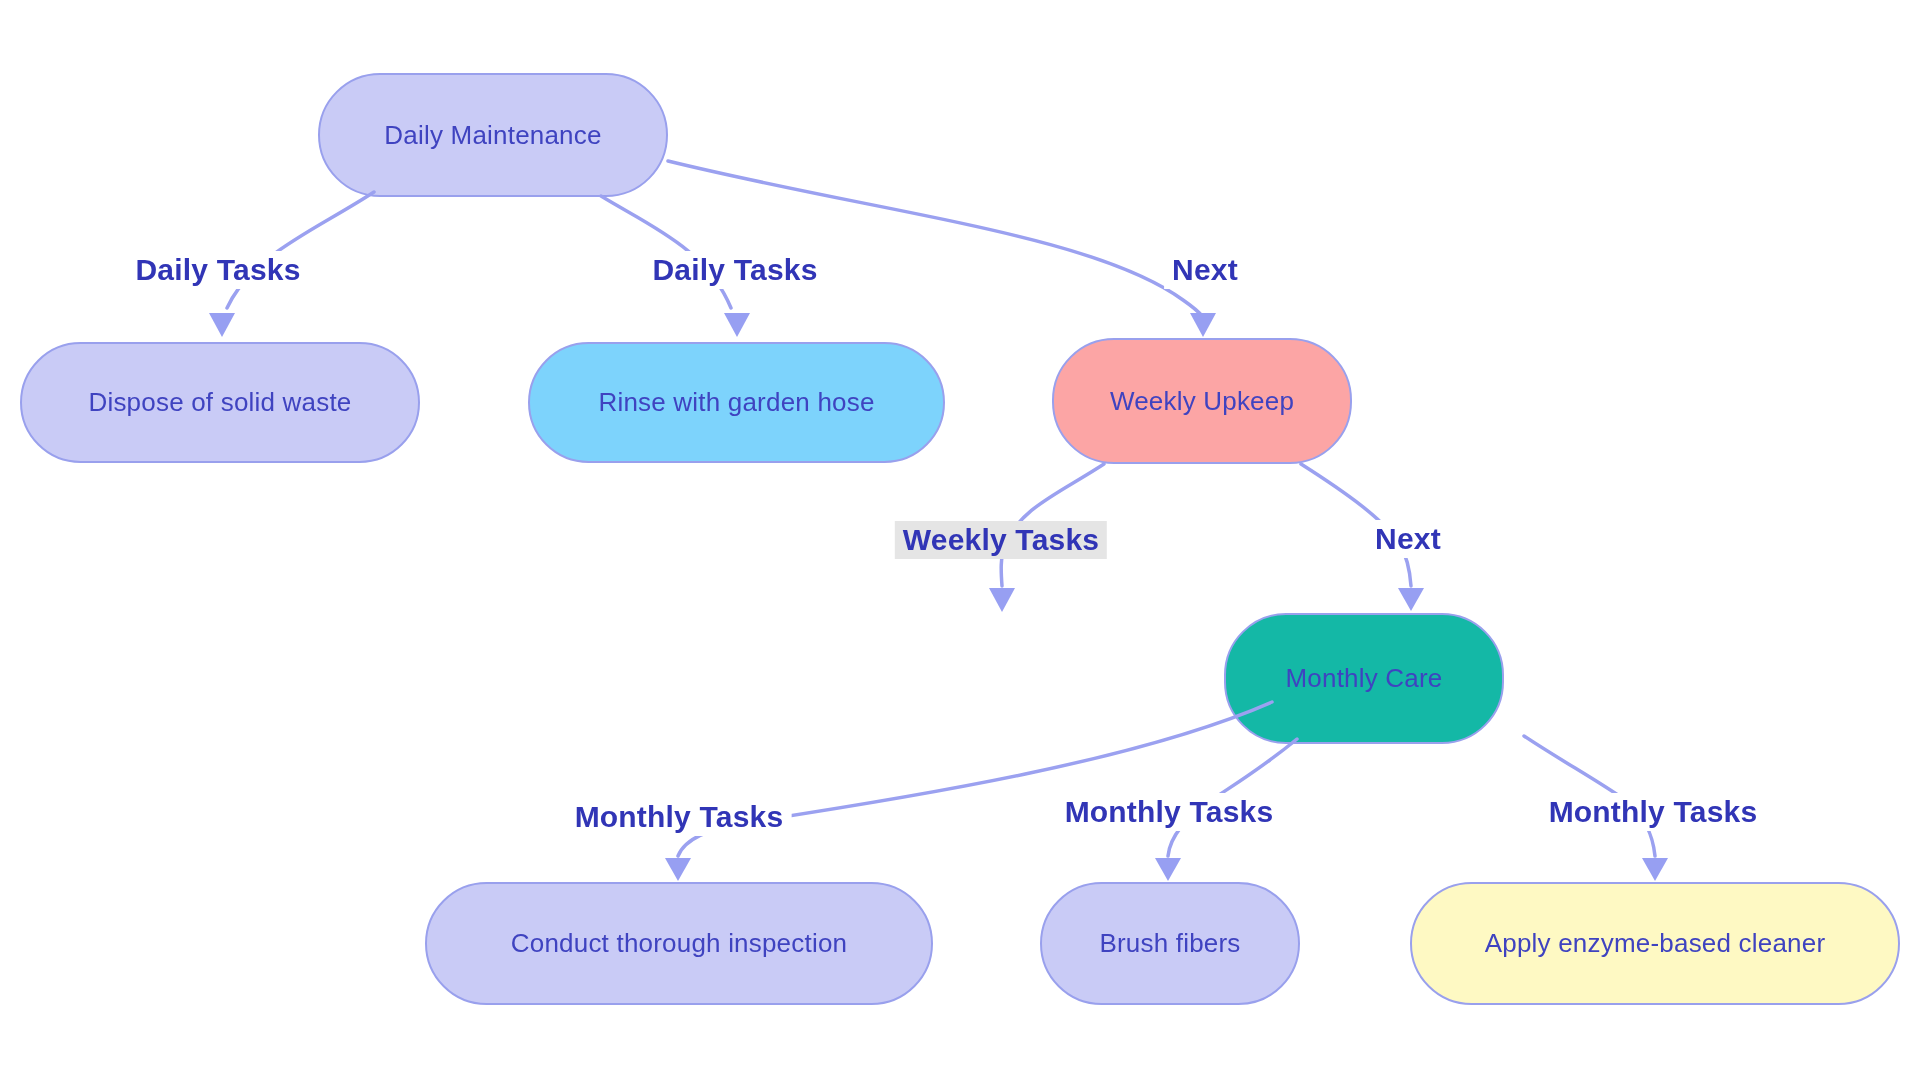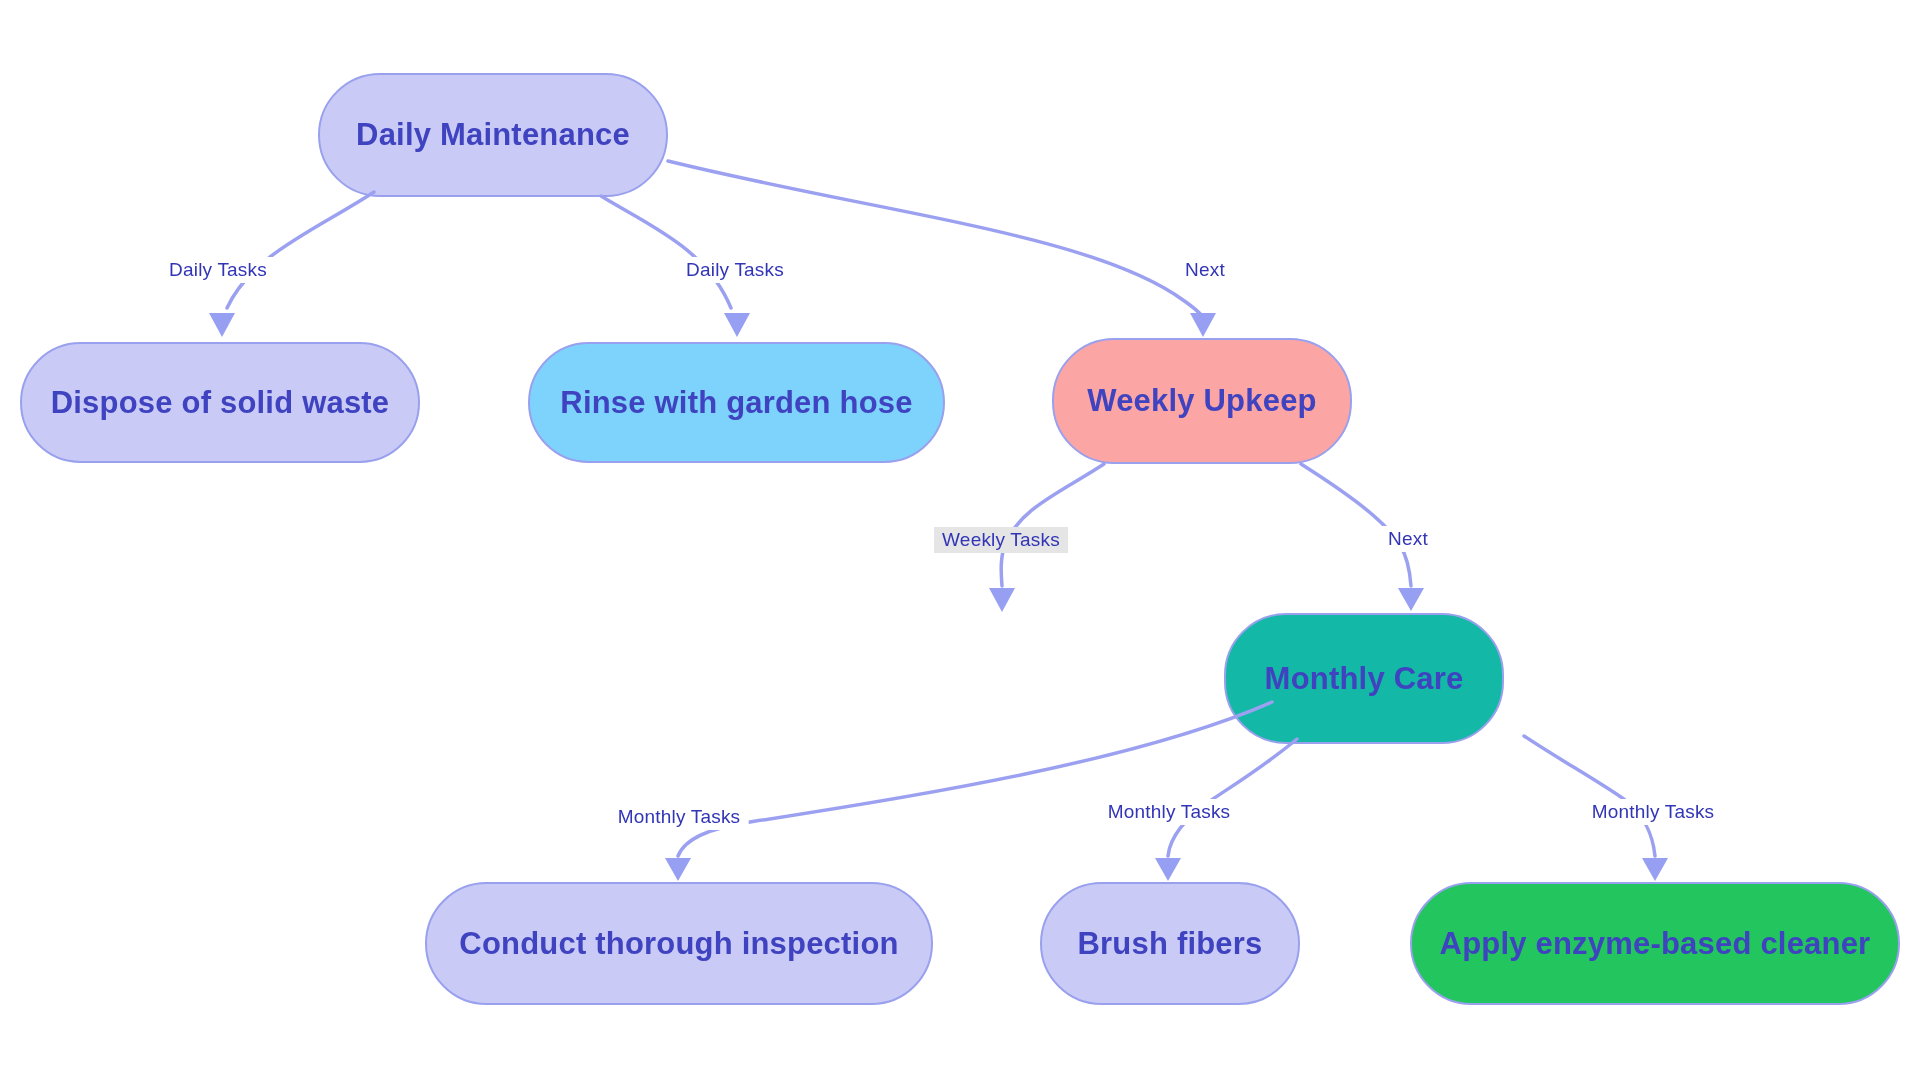--- a/index.html
+++ b/index.html
@@ -10,49 +10,49 @@
     font-family:"Liberation Sans", sans-serif;
   }
   #nodes-layer{position:absolute;inset:0;z-index:1;}
   #edges-layer{position:absolute;inset:0;z-index:2;pointer-events:none;}
   #labels-layer{position:absolute;inset:0;z-index:3;pointer-events:none;}
   .node{
     position:absolute;
     box-sizing:border-box;
     display:flex;align-items:center;justify-content:center;
     border-radius:62px;
-    font-size:31px;
-    font-weight:700;
+    font-size:26px;
+    font-weight:400;
     letter-spacing:0.2px;
     text-align:left;
     white-space:nowrap;
   }
   .elabel{
     position:absolute;
     transform:translate(-50%,-50%);
-    font-size:19px;
-    font-weight:400;
+    font-size:30px;
+    font-weight:700;
     letter-spacing:0.2px;
     padding:2px 8px;
     white-space:nowrap;
   }
 </style>
 </head>
 <body>
 
 <div id="canvas" style="background: rgb(255, 255, 255);">
   <div id="nodes-layer">
       <div class="node" style="left: 318px; top: 73px; width: 350px; height: 124px; background: rgb(201, 203, 246); border: 2px solid rgb(153, 160, 237); color: rgb(63, 67, 192);">Daily Maintenance</div>
       <div class="node" style="left: 20px; top: 342px; width: 400px; height: 121px; background: rgb(201, 203, 246); border: 2px solid rgb(153, 160, 237); color: rgb(63, 67, 192);">Dispose of solid waste</div>
       <div class="node" style="left: 528px; top: 342px; width: 417px; height: 121px; background: #7dd3fc; border: 2px solid rgb(153, 160, 237); color: rgb(63, 67, 192);">Rinse with garden hose</div>
       <div class="node" style="left: 1052px; top: 338px; width: 300px; height: 126px; background: #fca5a5; border: 2px solid rgb(153, 160, 237); color: rgb(63, 67, 192);">Weekly Upkeep</div>
       <div class="node" style="left: 1224px; top: 613px; width: 280px; height: 131px; background: #14b8a6; border: 2px solid rgb(153, 160, 237); color: rgb(63, 67, 192);">Monthly Care</div>
       <div class="node" style="left: 425px; top: 882px; width: 508px; height: 123px; background: rgb(201, 203, 246); border: 2px solid rgb(153, 160, 237); color: rgb(63, 67, 192);">Conduct thorough inspection</div>
       <div class="node" style="left: 1040px; top: 882px; width: 260px; height: 123px; background: rgb(201, 203, 246); border: 2px solid rgb(153, 160, 237); color: rgb(63, 67, 192);">Brush fibers</div>
-      <div class="node" style="left: 1410px; top: 882px; width: 490px; height: 123px; background: #22c55e; border: 2px solid rgb(153, 160, 237); color: rgb(63, 67, 192);">Apply enzyme-based cleaner</div>
+      <div class="node" style="left: 1410px; top: 882px; width: 490px; height: 123px; background: #fef9c3; border: 2px solid rgb(153, 160, 237); color: rgb(63, 67, 192);">Apply enzyme-based cleaner</div>
     </div>
   <svg id="edges-layer" viewBox="0 0 1920 1083" width="1920" height="1083" xmlns="http://www.w3.org/2000/svg">
       <path d="M374,192 C316,230 252,254 227,308" fill="none" stroke="#9ba1f0" stroke-width="3.5" stroke-linecap="round"></path>
       <polygon points="209,313 235,313 222,337" fill="#979ff2"></polygon>
       <path d="M601,196 C650,226 706,248 731,308" fill="none" stroke="#9ba1f0" stroke-width="3.5" stroke-linecap="round"></path>
       <polygon points="724,313 750,313 737,337" fill="#979ff2"></polygon>
       <path d="M668,161 C880,213 1092,234 1183,300 C1193,307 1199,312 1202,316" fill="none" stroke="#9ba1f0" stroke-width="3.5" stroke-linecap="round"></path>
       <polygon points="1190,313 1216,313 1203,337" fill="#979ff2"></polygon>
       <path d="M1104,464 C1058,494 1020,508 1005,545 C1000,558 1001,572 1002,586" fill="none" stroke="#9ba1f0" stroke-width="3.5" stroke-linecap="round"></path>
       <polygon points="989,588 1015,588 1002,612" fill="#979ff2"></polygon>

